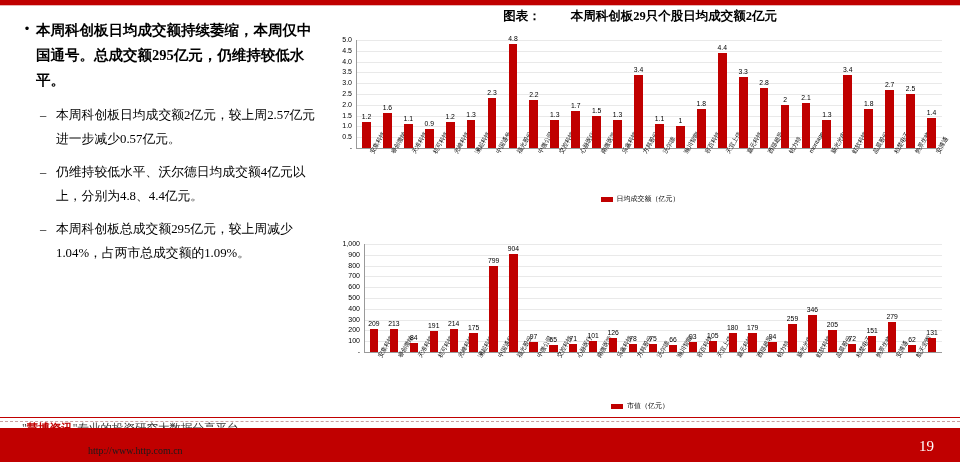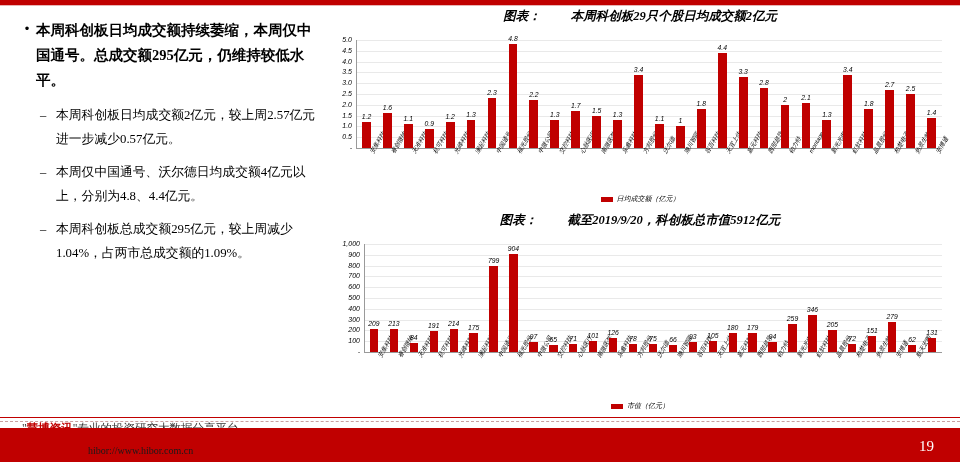--- a/index.html
+++ b/index.html
@@ -13,21 +13,21 @@
   .left-col{position:absolute;left:18px;top:18px;width:300px;}
   .bullet-row{display:flex;align-items:flex-start;}
   .bullet-dot{width:18px;flex:0 0 18px;color:#000;font-size:13px;line-height:22px;text-align:center;}
   .bullet-text{font-family:"Liberation Serif",serif;font-weight:bold;font-size:14.5px;line-height:25px;color:#000;letter-spacing:0px;}
   .sub-list{margin-top:10px;padding-left:22px;}
   .sub-row{display:flex;align-items:flex-start;margin-bottom:9px;}
   .dash{width:16px;flex:0 0 16px;font-family:"Liberation Serif",serif;font-size:12.5px;line-height:24px;color:#000;}
   .sub-text{font-family:"Liberation Serif",serif;font-size:12.8px;line-height:24px;color:#000;}
 
   
-  .panel{position:absolute;font-style:italic;}
+  .panel{position:absolute;}
   .panel-title{font-family:"Liberation Serif",serif;font-weight:bold;font-size:12.5px;color:#000;text-align:center;}
   .panel-title .lbl{margin-right:30px;}
 
   .plot{position:relative;}
   .ylab{position:absolute;font-size:7px;color:#000;text-align:right;font-family:"Liberation Sans",sans-serif;}
   .gl{position:absolute;left:0;height:1px;background:#e9e9e9;}
   .axis-x{position:absolute;height:1px;background:#9a9a9a;}
   .axis-y{position:absolute;width:1px;background:#9a9a9a;}
   .bar{position:absolute;background:#c00000;}
   .bval{position:absolute;font-size:6.8px;color:#000;text-align:center;font-family:"Liberation Sans",sans-serif;white-space:nowrap;}
@@ -57,21 +57,21 @@
     <div class="bullet-dot">•</div>
     <div class="bullet-text">本周科创板日均成交额持续萎缩，本周仅中国通号。总成交额295亿元，仍维持较低水平。</div>
   </div>
   <div class="sub-list">
     <div class="sub-row">
       <div class="dash">–</div>
       <div class="sub-text">本周科创板日均成交额2亿元，较上周2.57亿元进一步减少0.57亿元。</div>
     </div>
     <div class="sub-row">
       <div class="dash">–</div>
-      <div class="sub-text">本周仅中国通号、沃尔德日均成交额4亿元以上，分别为4.8、4.4亿元。</div>
+      <div class="sub-text">仍维持较低水平、沃尔德日均成交额4亿元以上，分别为4.8、4.4亿元。</div>
     </div>
     <div class="sub-row">
       <div class="dash">–</div>
       <div class="sub-text">本周科创板总成交额295亿元，较上周减少1.04%，占两市总成交额的1.09%。</div>
     </div>
   </div>
 </div>
 
 <div class="panel" id="panel0" style="left:330px;top:8px;width:620px;height:200px;">
   <div class="panel-title">
@@ -187,23 +187,20 @@
       <div class="bval" style="left: 588.536px; width: 26px; top: 80.76px;">1.4</div>
       <div class="xcat" style="left: 603.536px; top: 123px;">安博通</div>
       <div class="legend" style="top: 166px; left: 0px;">
         <span class="sw"></span>
         <span>日均成交额（亿元）</span>
       </div>
     </div>
 </div>
 
 <div class="panel" id="panel1" style="left:330px;top:212px;width:620px;height:200px;">
-  <div class="panel-title">
-    <span class="lbl">图表：</span><span>截至2019/9/20，科创板总市值5912亿元</span>
-  </div>
   <div class="plot" id="plot1" style="position:absolute;left:0;top:20px;width:620px;height:178px;">
       <div class="gl" style="top: 12px; left: 34px; width: 578px;"></div>
       <div class="ylab" style="top: 8px; left: 0px; width: 30px;">1,000</div>
       <div class="gl" style="top: 22.8px; left: 34px; width: 578px;"></div>
       <div class="ylab" style="top: 18.8px; left: 0px; width: 30px;">900</div>
       <div class="gl" style="top: 33.6px; left: 34px; width: 578px;"></div>
       <div class="ylab" style="top: 29.6px; left: 0px; width: 30px;">800</div>
       <div class="gl" style="top: 44.4px; left: 34px; width: 578px;"></div>
       <div class="ylab" style="top: 40.4px; left: 0px; width: 30px;">700</div>
       <div class="gl" style="top: 55.2px; left: 34px; width: 578px;"></div>
@@ -317,14 +314,14 @@
 </div>
 
 <div class="bot-rule"></div>
 <div class="bot-dash"></div>
 <div class="footer-text">
   "<span class="brand">慧博资讯</span>"<span>专业的投资研究大数据分享平台</span>
 </div>
 <div class="bottom-bar"></div>
 <div class="click-box"></div>
 <div class="click-text">点击进入</div>
-<div class="url-text">hibor://www.hibor.com.cn</div>
+<div class="url-text">http://www.http.com.cn</div>
 <div class="page-num">19</div>
 
 </body></html>

